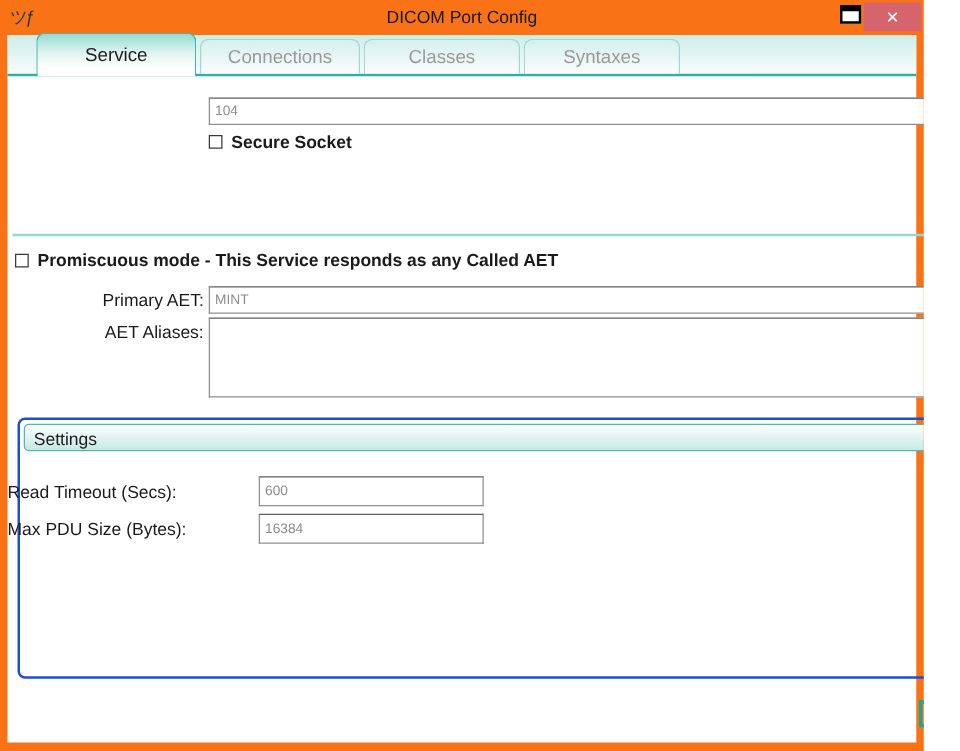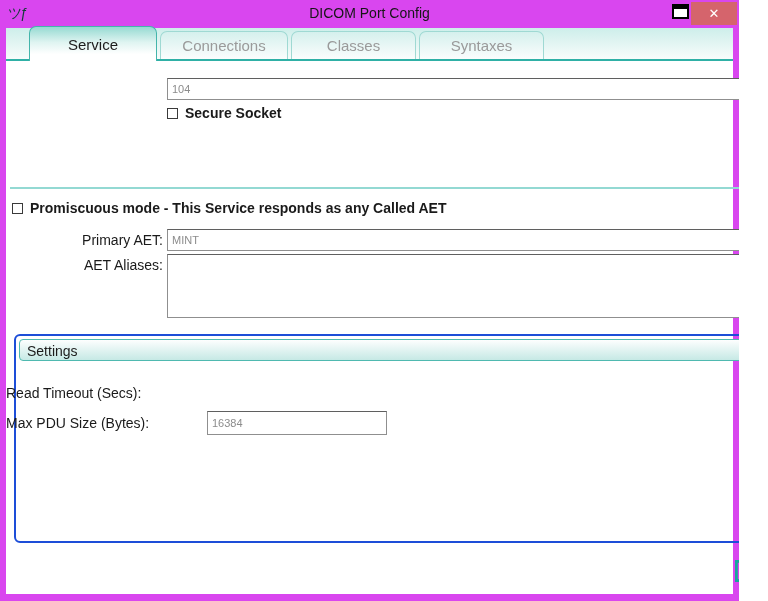--- a/index.html
+++ b/index.html
@@ -5,21 +5,21 @@
   * { box-sizing: border-box; margin: 0; padding: 0; }
   body {
     margin: 0;
     font-family: "Liberation Sans", sans-serif;
     background: #ffffff;
   }
   .window {
     position: relative;
     width: 739px;
     height: 601px;
-    background: #d946ef;
+    background: #f97316;
     overflow: hidden;
   }
   
   .titlebar {
     position: absolute;
     left: 0; top: 0; right: 0;
     height: 28px;
   }
   .app-icon {
     position: absolute;
@@ -246,20 +246,21 @@
     <input class="text-input" style="top: 201px;" type="text" value="MINT">
 
     <div class="field-label" style="top:226px;padding-left:46px;">AET Aliases:</div>
     <textarea class="multiline-input" style="top: 226px;" value=""></textarea>
 
     <div class="groupbox">
       <div class="groupbox-header">Settings</div>
     </div>
 
     <div class="settings-label" style="top:353px;">Read Timeout (Secs):</div>
+    <input class="settings-input" style="top: 353px;" type="text" value="600">
 
     <div class="settings-label" style="top:383px;">Max PDU Size (Bytes):</div>
     <input class="settings-input" style="top: 383px;" type="text" value="16384">
 
     <button class="save-button">
       <svg width="22" height="22" viewBox="0 0 22 22">
         <rect x="1.4" y="1.4" width="19.2" height="19.2" fill="none" stroke="#17a79b" stroke-width="2.8"></rect>
         <rect x="6.6" y="2.8" width="8.8" height="5.6" fill="none" stroke="#17a79b" stroke-width="2"></rect>
         <rect x="11.6" y="3.6" width="2.2" height="3.4" fill="#17a79b" stroke="none"></rect>
         <rect x="6" y="13" width="10" height="6.2" fill="none" stroke="#17a79b" stroke-width="2"></rect>

